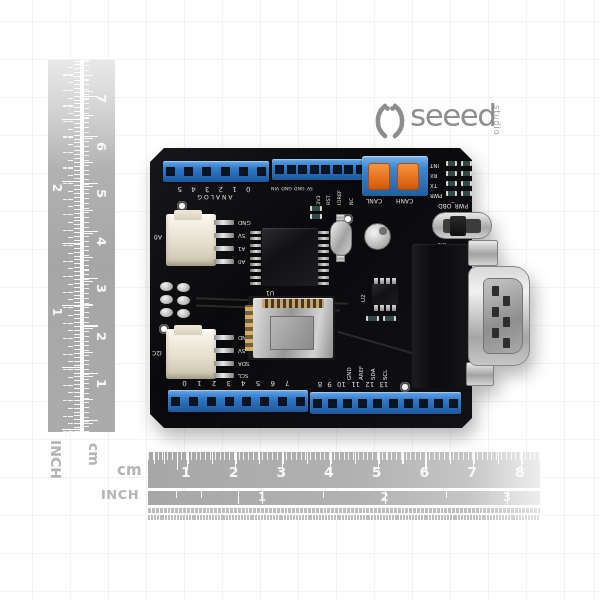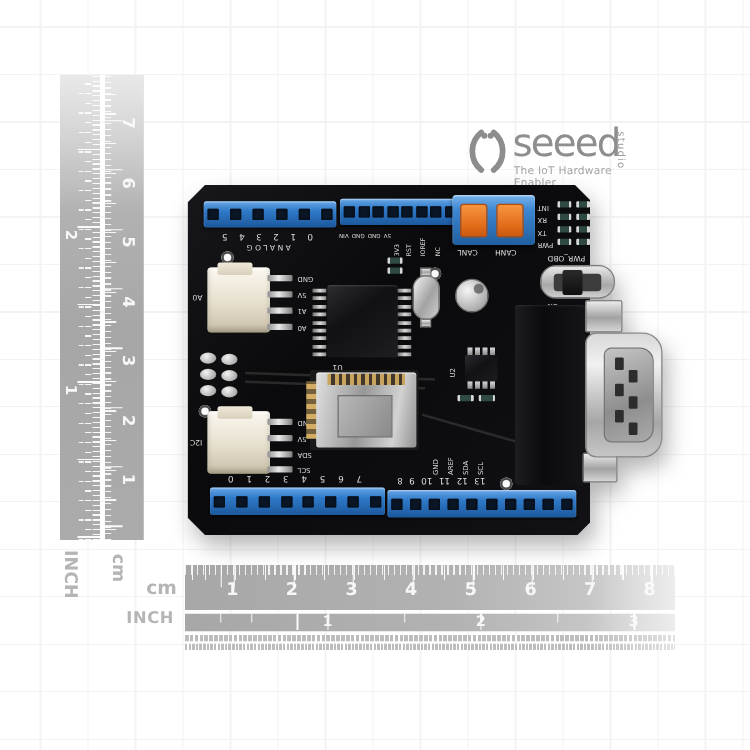--- a/index.html
+++ b/index.html
@@ -144,21 +144,20 @@
 
   <div class="abs" style="left:372px;top:100px;width:132px;height:46px;">
     <svg class="abs" style="left:0;top:2px;" width="36" height="38" viewBox="0 0 36 38">
       <path d="M13 4 C4 11 3 26 13 34" fill="none" stroke="#8d8d8d" stroke-width="4.6" stroke-linecap="round"></path>
       <path d="M23 4 C32 11 33 26 23 34" fill="none" stroke="#8d8d8d" stroke-width="4.6" stroke-linecap="round"></path>
       <circle cx="15.5" cy="6.5" r="2.4" fill="#8d8d8d"></circle>
       <circle cx="20.5" cy="6.5" r="2.4" fill="#8d8d8d"></circle>
     </svg>
     <span class="brand-name" style="left:38px;top:0;">seeed</span>
     <span class="brand-sub" style="left:120px;top:5px;">studio</span>
-    <span class="brand-tag" style="left:39px;top:32px;">The IoT Hardware Enabler</span>
   </div>
 
   <div class="abs board-wrap" style="left:150px;top:148px;width:322px;height:280px;">
     <div class="abs pcb"></div>
 
     <div class="trace" style="left:46px;top:152px;width:152px;transform:rotate(2deg);"></div>
     <div class="trace" style="left:46px;top:159px;width:144px;transform:rotate(2deg);"></div>
     <div class="trace" style="left:186px;top:196px;width:96px;transform:rotate(16deg);"></div>
 
     <div class="mhole" style="left:27px;top:53px;"></div>

